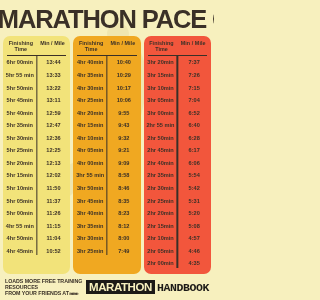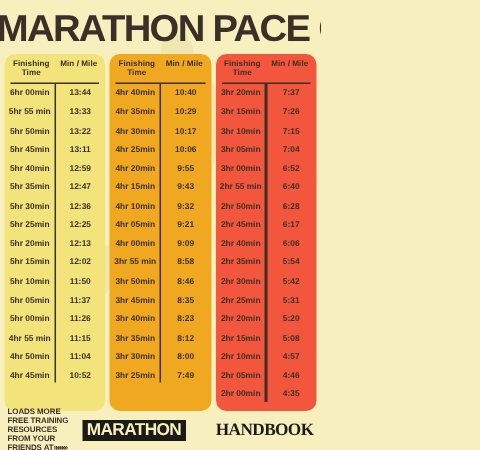--- a/index.html
+++ b/index.html
@@ -102,23 +102,23 @@
   }
   .brand{ display:flex; align-items:center; margin-left:3px; }
   .brand-a{
     background:#1C1A17; color:#F7F0BE;
     font-family:"Liberation Sans Narrow","Liberation Sans",sans-serif;
     font-weight:bold; font-size:11.5px; letter-spacing:-.4px;
     padding:1px 3px 1.5px 3px;
   }
   .brand-b{
     color:#1C1A17;
-    font-family:Liberation Serif, serif;
+    font-family:Liberation Mono, monospace;
     font-weight:bold; font-size:11.5px; letter-spacing:-.4px;
-    padding-left:20px;
+    padding-left:2px;
   }
 </style>
 </head>
 <body>
 
 <svg class="watermark" viewBox="0 0 214 300" preserveAspectRatio="none">
   <g fill="#C9B96A">
     <circle cx="118" cy="34" r="11"></circle>
     <path d="M96 48 L138 44 L150 78 L140 120 L118 150 L96 140 L88 96 Z"></path>
     <path d="M140 60 L176 74 L182 92 L164 90 L138 80 Z"></path>

